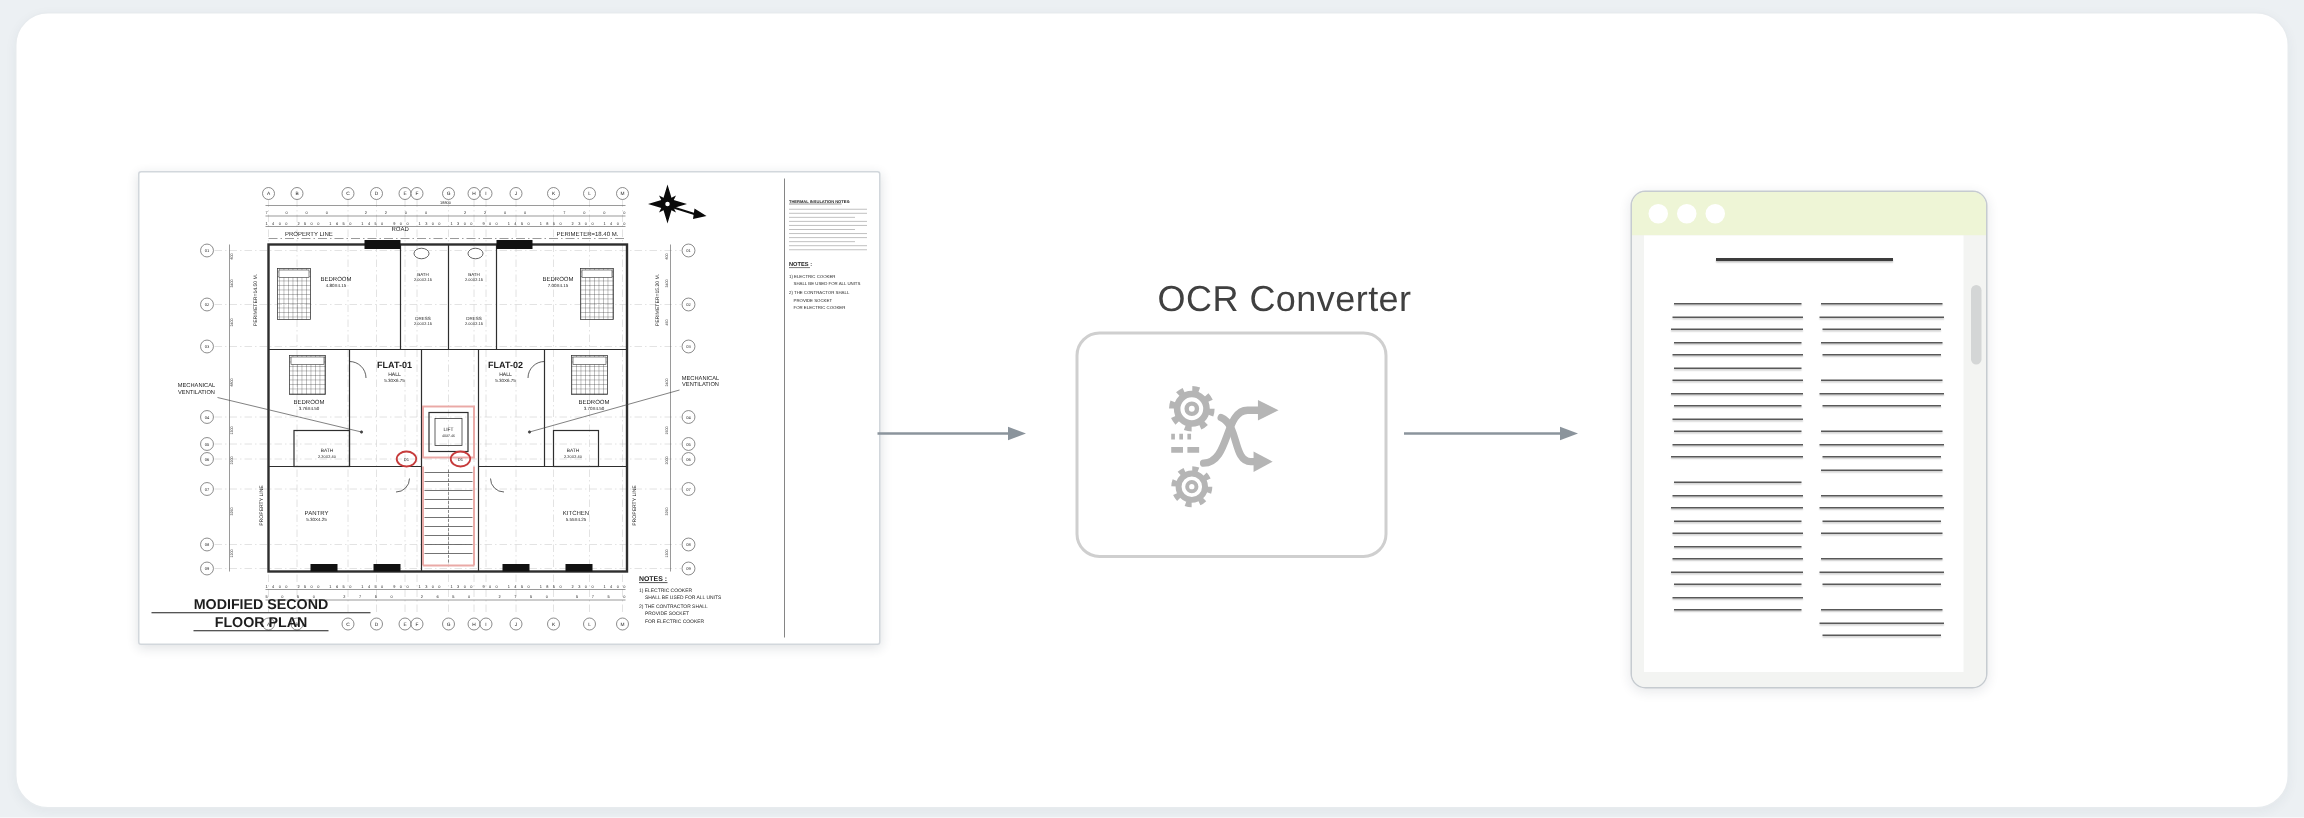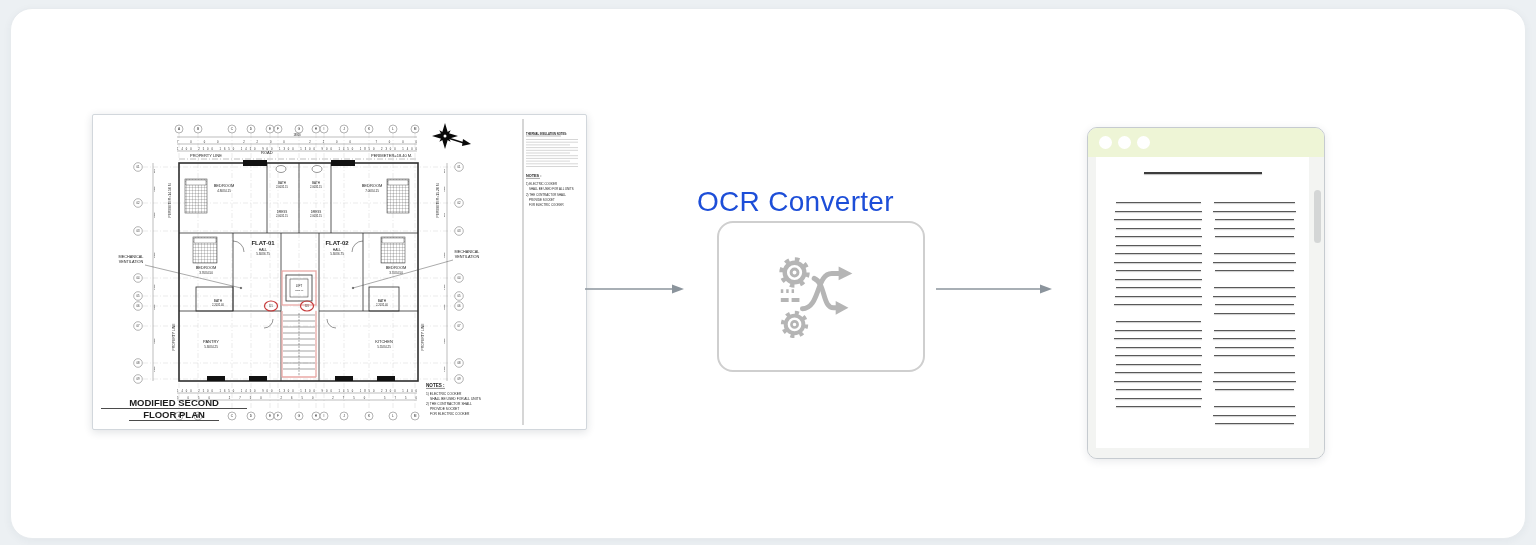--- a/index.html
+++ b/index.html
@@ -8,22 +8,22 @@
   .card{position:absolute;left:10px;top:8px;width:1514px;height:529px;background:#fff;
         border:1px solid #e7ebee;border-radius:22px;box-shadow:0 2px 8px rgba(40,60,80,.05)}
 
   
   .sheet{position:absolute;left:92px;top:114px;width:493px;height:314px;background:#fff;
          border:1px solid #d2d7dc;border-radius:2px;box-shadow:0 2px 8px rgba(30,40,60,.14)}
   .plan-svg{position:absolute;inset:0;width:100%;height:100%}
   .plan-svg text{fill:#1d1d1d}
 
   
-  .ocr-title{position:absolute;left:697px;top:186px;width:244px;text-align:left;
-             font-size:28px;color:#1d4ed8;letter-spacing:.3px}
+  .ocr-title{position:absolute;left:697px;top:186px;width:244px;text-align:right;
+             font-size:24px;color:#404040;letter-spacing:.3px}
   .ocr-box{position:absolute;left:717px;top:221px;width:204px;height:147px;background:#fff;
            border:2px solid #cfcfcf;border-radius:16px;display:flex;align-items:center;justify-content:center}
 
   
   .arrow{position:absolute;overflow:visible}
   .arrow line{stroke:#8b949c;stroke-width:1.6}
   .arrow polygon{fill:#8b949c}
 
   
   .browser{position:absolute;left:1087px;top:127px;width:236px;height:330px;background:#f3f4f2;

